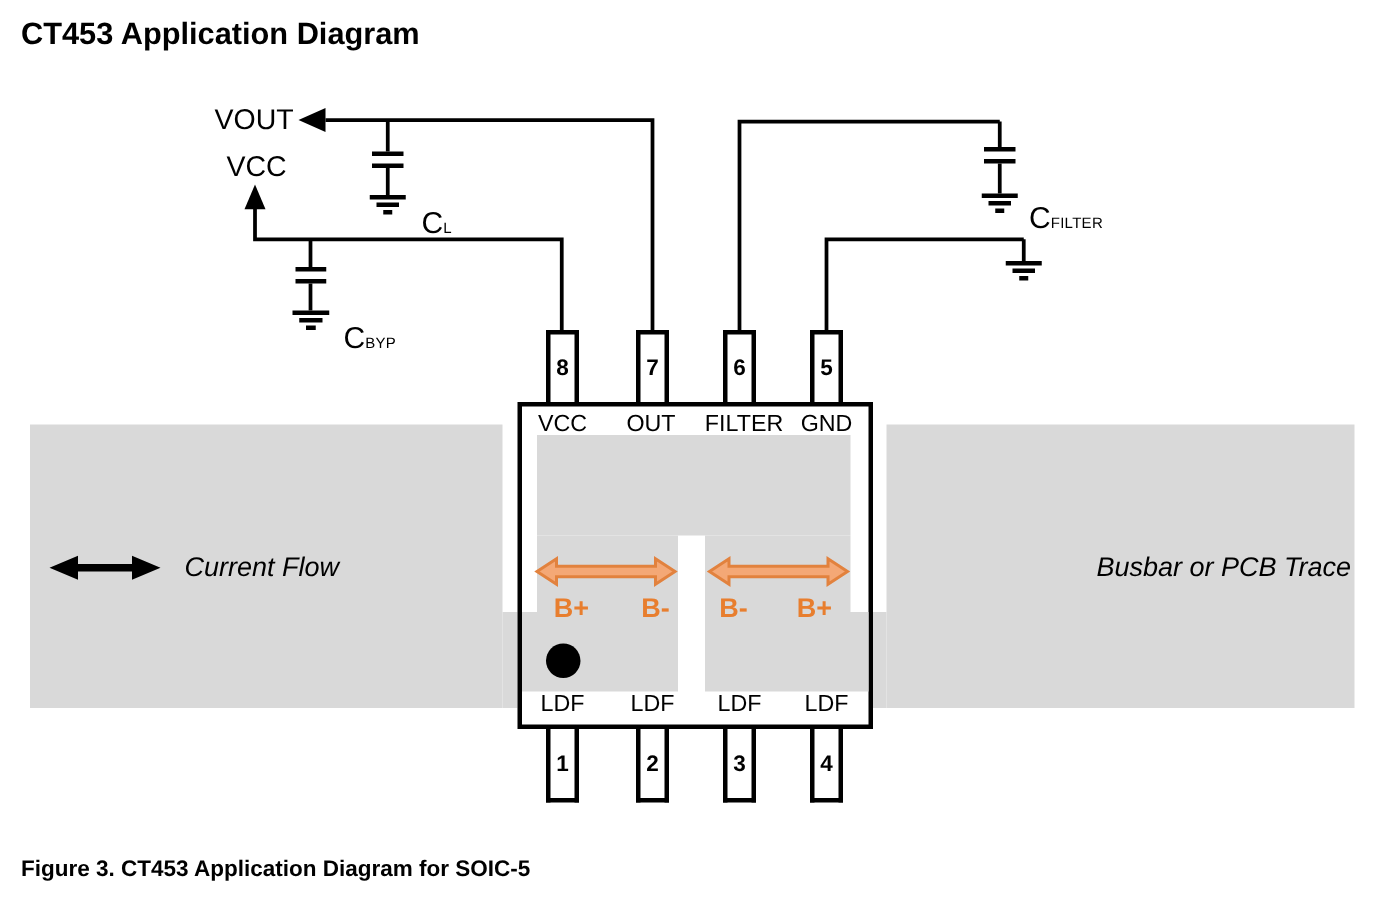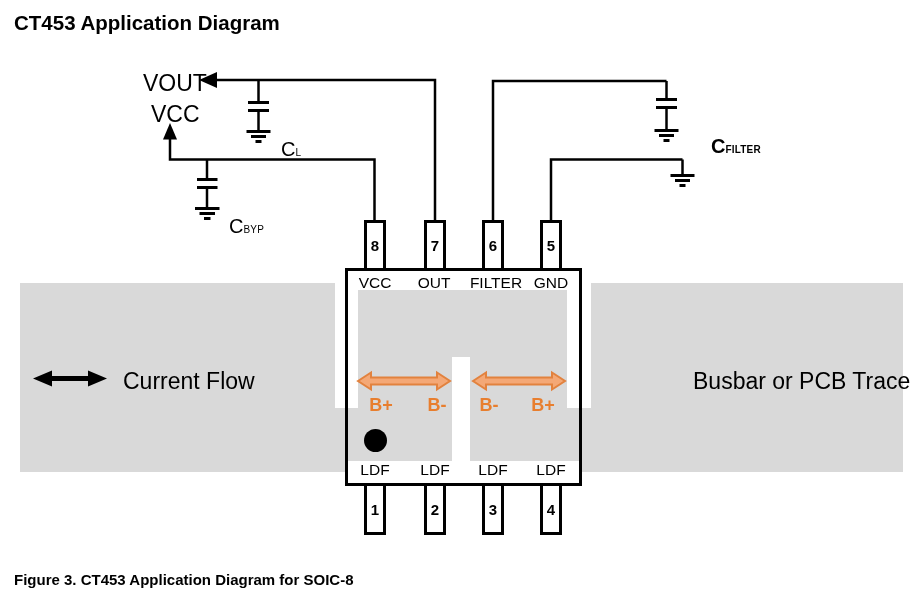--- a/index.html
+++ b/index.html
@@ -26,22 +26,22 @@
   svg.wires { position:absolute; left:0; top:0; z-index:5; pointer-events:none; }
   .w  { stroke:#000; stroke-width:2.5; fill:none; }
   .p  { stroke:#000; stroke-width:3;   fill:none; }
   .bk { fill:#000; stroke:none; }
   .oa { fill:#F4A876; stroke:#E2823E; stroke-width:2; }
 
   
   .txt { position:absolute; color:#000; line-height:1.15; white-space:nowrap; z-index:6; }
   .title   { font-size:20.5px; font-weight:bold; }
   .caption { font-size:15px;   font-weight:bold; }
-  .net     { font-size:23px; }
-  .annot   { font-size:23px; }
+  .net     { font-size:19px; }
+  .annot   { font-size:18px;font-style:italic; }
   .pin-name{ font-size:15.5px; transform:translateX(-50%); }
   .part    { font-size:47px; font-weight:bold; letter-spacing:1px; transform:translateX(-50%); }
   .pol     { font-size:18px; font-weight:bold; color:#E87E2E; transform:translateX(-50%); }
   .cap-label { font-size:20px;margin-top:43px; }
   .cap-label .sub { font-size:10px; letter-spacing:0.2px; }
 </style>
 </head>
 <body>
 
 <div class="stage">
@@ -155,36 +155,36 @@
     <polygon class="oa" points="473,381 486,372.5 486,377.5 552,377.5 552,372.5 565,381 552,389.5 552,384.5 486,384.5 486,389.5"></polygon>
 
     <circle class="bk" cx="375.5" cy="440.5" r="11.5"></circle>
   </svg>
 
   <div class="txt net" style="left:143px; top:70px;">VOUT</div>
   <div class="txt net" style="left:151px; top:101px;">VCC</div>
 
   <div class="txt cap-label" style="left:281px; top:95px;"><span>C</span><span class="sub">L</span></div>
   <div class="txt cap-label" style="left:229px; top:172px;"><span>C</span><span class="sub">BYP</span></div>
-  <div class="txt cap-label" style="left:711px; top:92px;font-weight:bold;"><span>C</span><span class="sub">FILTER</span></div>
+  <div class="txt cap-label" style="left:686px; top:92px;"><span>C</span><span class="sub">FILTER</span></div>
 
   <div class="txt pin-name" style="left:375px; top:274px;">VCC</div>
   <div class="txt pin-name" style="left:434px; top:274px;text-align:center;">OUT</div>
   <div class="txt pin-name" style="left:496px; top:274px;">FILTER</div>
   <div class="txt pin-name" style="left:551px; top:274px;">GND</div>
 
 
   <div class="txt pol" style="left:381px; top:395px;">B+</div>
   <div class="txt pol" style="left:437px; top:395px;">B-</div>
   <div class="txt pol" style="left:489px; top:395px;">B-</div>
   <div class="txt pol" style="left:543px; top:395px;">B+</div>
 
   <div class="txt pin-name" style="left:375px; top:461px;">LDF</div>
   <div class="txt pin-name" style="left:435px; top:461px;">LDF</div>
   <div class="txt pin-name" style="left:493px; top:461px;">LDF</div>
   <div class="txt pin-name" style="left:551px; top:461px;">LDF</div>
 
   <div class="txt annot" style="left:123px; top:368px;">Current Flow</div>
-  <div class="txt annot" style="left:693px; top:368px;">Busbar or PCB Trace</div>
+  <div class="txt annot" style="left:731px; top:368px;">Busbar or PCB Trace</div>
 
-  <div class="txt caption" style="left:14px; top:571px;">Figure 3. CT453 Application Diagram for SOIC-8</div>
+  <div class="txt caption" style="left:14px; top:571px;">Figure 3. CT453 Application Diagram for SOIC-5</div>
 
 </div>
 
 </body></html>

